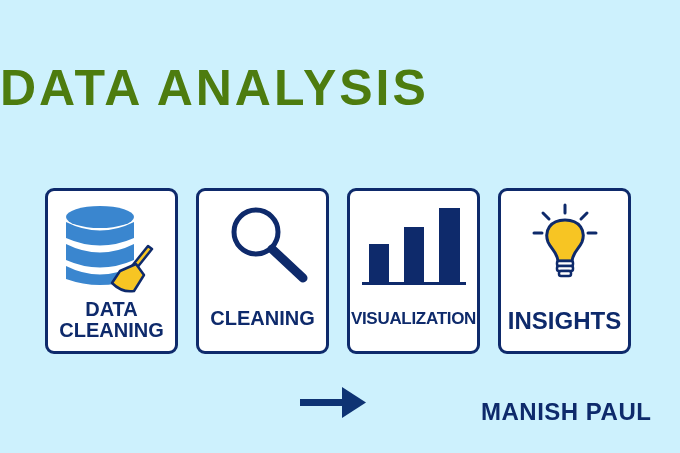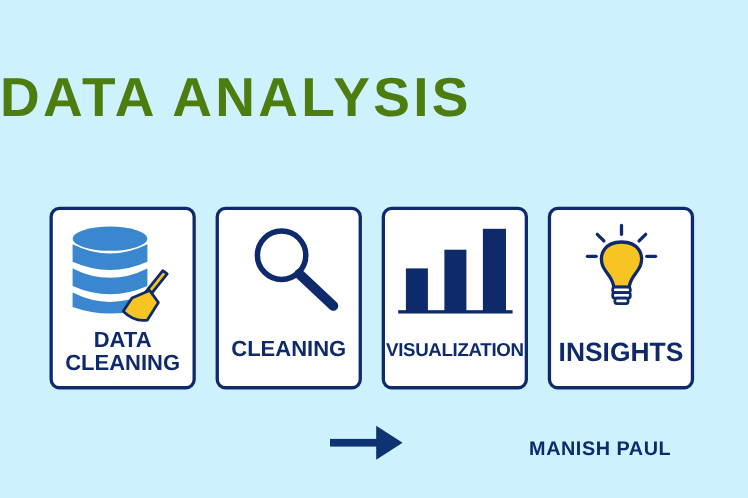--- a/index.html
+++ b/index.html
@@ -28,21 +28,21 @@
   #c2 { left: 196px; }
   #c3 { left: 347px; }
   #c4 { left: 498px; }
   .l1 { top: 108px; font-size: 20px; line-height: 21px; }
   .l2 { top: 116px; font-size: 20px; }
   .l3 { top: 118px; font-size: 17px; letter-spacing: -0.3px; }
   .l4 { top: 116px; font-size: 24px; }
   .arrow { position: absolute; left: 300px; top: 385px; }
   .author {
     position: absolute; left: 481px; top: 398px;
-    font-size: 18px; font-weight: bold; color: #0e2a6b; letter-spacing: 0.5px;
+    font-size: 24px; font-weight: bold; color: #0e2a6b; letter-spacing: 0.5px;
   }
 </style>
 </head>
 <body>
 
 <div class="title">DATA ANALYSIS</div>
 
 <div class="card" id="c1">
   <svg width="127" height="105" viewBox="0 0 127 105">
 

